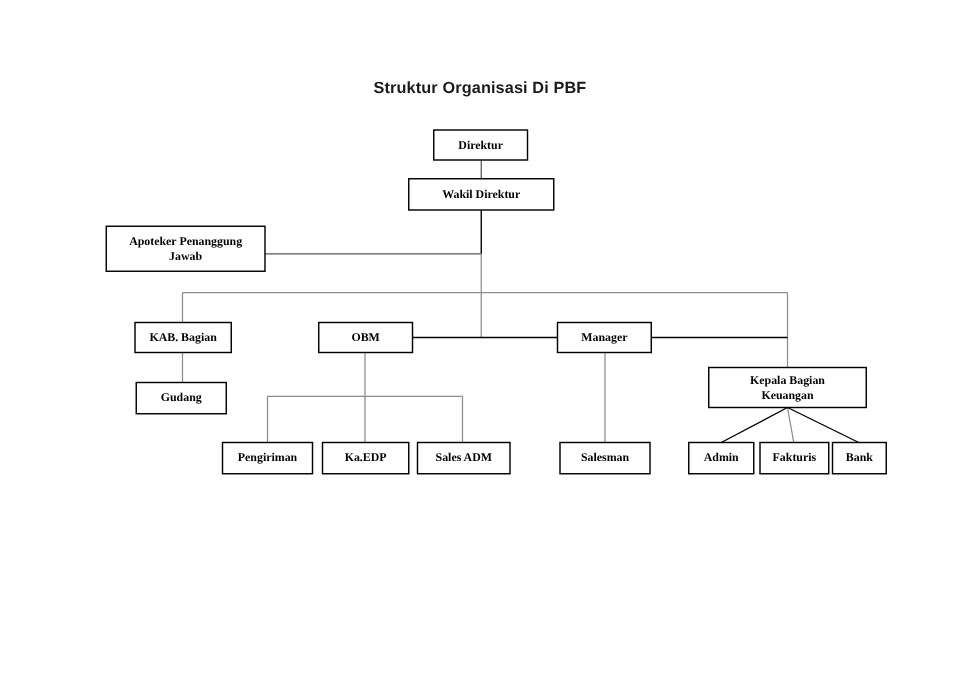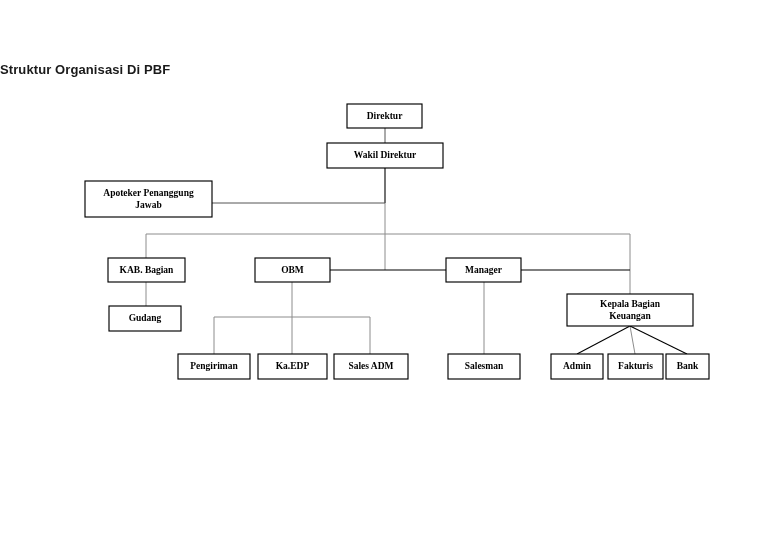--- a/index.html
+++ b/index.html
@@ -13,20 +13,21 @@
     height: 543px;
     background: #ffffff;
     overflow: hidden;
     font-family: "Liberation Serif", "DejaVu Serif", serif;
   }
   #chart-title {
     position: absolute;
     left: 0;
     top: 62px;
     width: 768px;
+    text-align: center;
     font-family: "Liberation Sans", "DejaVu Sans", sans-serif;
     font-size: 13px;
     font-weight: bold;
     color: #1a1a1a;
     letter-spacing: 0.1px;
   }
   #org-svg {
     position: absolute;
     left: 0;
     top: 0;

